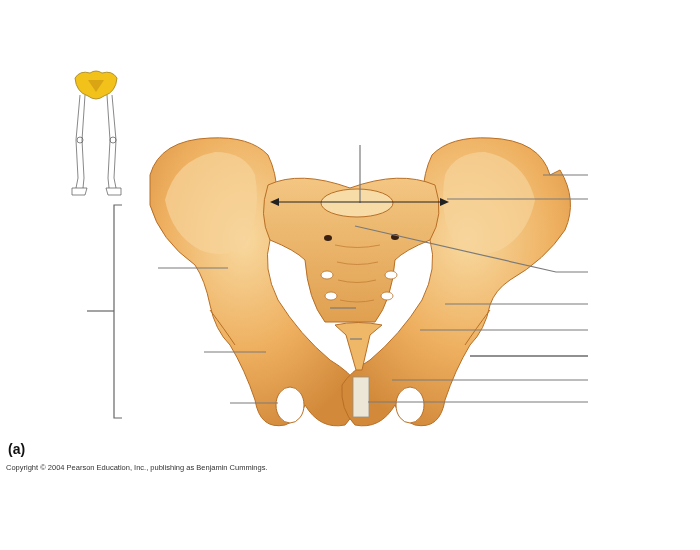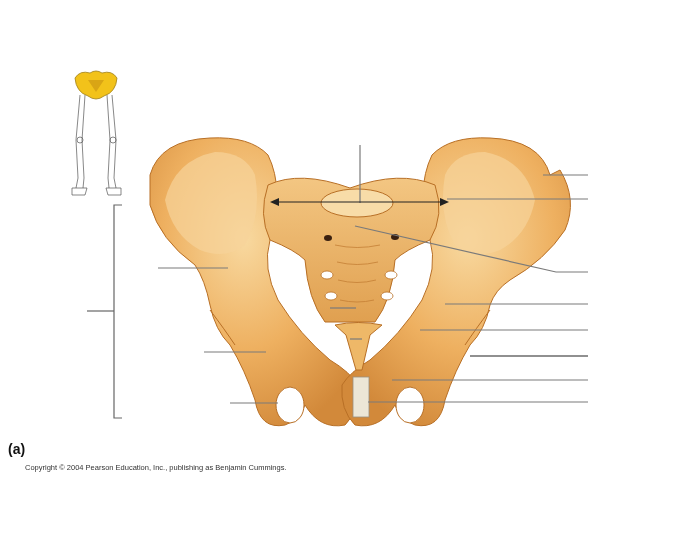--- a/index.html
+++ b/index.html
@@ -1,20 +1,20 @@
 <!DOCTYPE html>
 <html><head>
 <meta charset="utf-8">
 <style>
   html, body { margin: 0; padding: 0; background: #ffffff; }
   body { width: 700px; height: 550px; position: relative; overflow: hidden; font-family: "Liberation Sans", sans-serif; }
   .canvas { position: absolute; left: 0; top: 0; width: 700px; height: 550px; }
   svg { position: absolute; left: 0; top: 0; }
   .label-a { position: absolute; left: 8px; top: 441px; font-size: 14px; font-weight: bold; color: #111; }
-  .copyright { position: absolute; left: 25px; top: 463px; font-size: 7.5px; color: #333; letter-spacing: 0; }
+  .copyright { position: absolute; left: 6px; top: 463px; font-size: 7.5px; color: #333; letter-spacing: 0; }
 </style>
 </head>
 <body>
 
 <div class="canvas">
 <svg width="700" height="550" viewBox="0 0 700 550">
   <defs>
     <radialGradient id="boneL" cx="0.45" cy="0.35" r="0.7">
       <stop offset="0" stop-color="#f8d9a0"></stop>
       <stop offset="0.55" stop-color="#eeb060"></stop>

